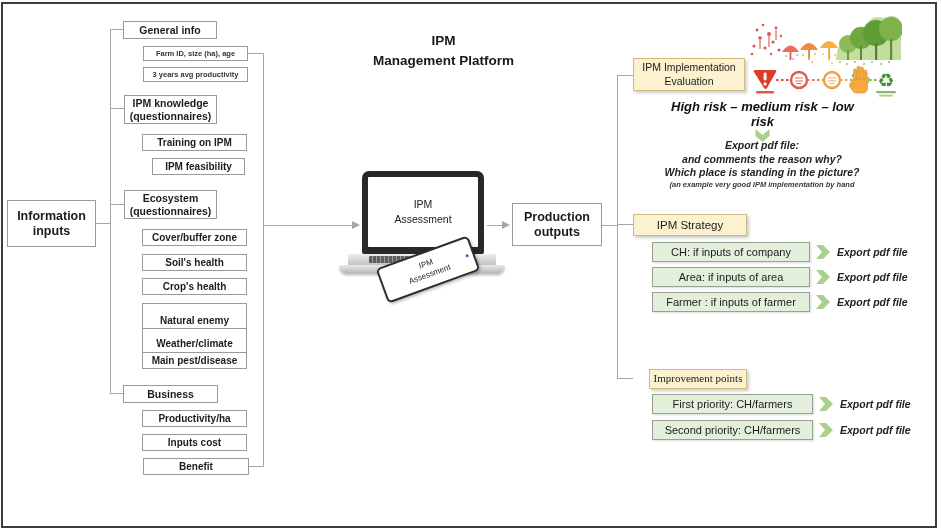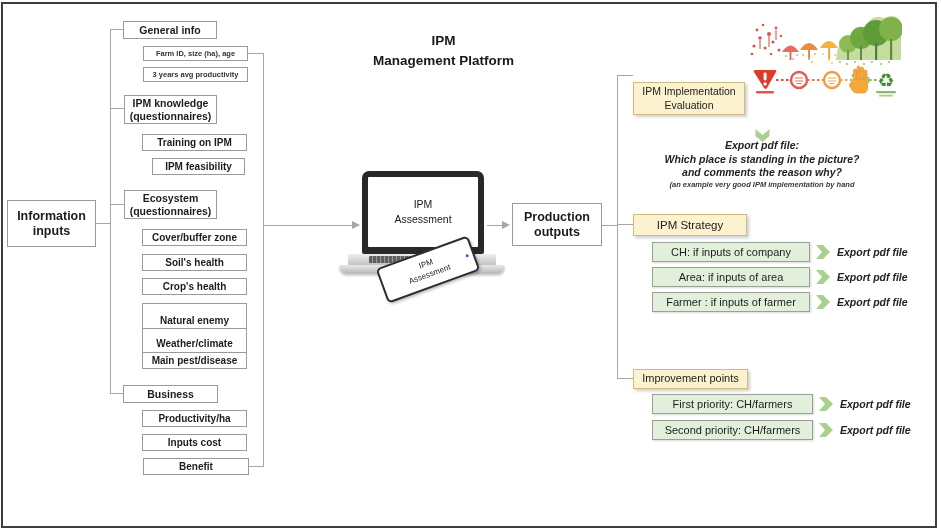--- a/index.html
+++ b/index.html
@@ -123,21 +123,21 @@
   <div class="arrowhead" style="left:502px;top:221px;"></div>
 
   <div class="box f125" style="left:512px;top:203px;width:90px;height:43px;">Production outputs</div>
 
   <div class="line" style="left:602px;top:225px;width:15px;height:1px;"></div>
   <div class="line" style="left:617px;top:75px;width:1px;height:304px;"></div>
   <div class="line" style="left:617px;top:75px;width:16px;height:1px;"></div>
   <div class="line" style="left:617px;top:224px;width:16px;height:1px;"></div>
   <div class="line" style="left:617px;top:378px;width:16px;height:1px;"></div>
 
-  <div class="cream f105" style="left:633px;top:58px;width:112px;height:33px;margin-top:24px;">IPM Implementation Evaluation</div>
+  <div class="cream f105" style="left:633px;top:58px;width:112px;height:33px;">IPM Implementation Evaluation</div>
 
   <svg class="abs" style="left:748px;top:12px;" width="154" height="88" viewBox="0 0 154 88">
     <g fill="#E0524A">
       <circle cx="6" cy="34" r="1.6"></circle>
         <circle cx="12" cy="26" r="1.8"></circle>
         <circle cx="9" cy="18" r="1.4"></circle>
       <circle cx="17" cy="36" r="1.5"></circle>
         <circle cx="21" cy="22" r="2"></circle>
         <circle cx="25" cy="30" r="1.6"></circle>
       <circle cx="15" cy="13" r="1.3"></circle>
@@ -222,29 +222,30 @@
         <path d="M104.5 70 q-3.5 0.5 -3 4 l2.5 4"></path>
       </g>
     </g>
     <g>
       <text x="138" y="75" font-size="19" text-anchor="middle" fill="#3F8F2F" font-family="DejaVu Sans">♻</text>
       <rect x="128" y="79" width="20" height="2.2" rx="1" fill="#6FA83F" opacity="0.8"></rect>
       <rect x="131" y="82.8" width="14" height="1.8" rx="0.9" fill="#6FA83F" opacity="0.6"></rect>
     </g>
   </svg>
 
+  <div class="risktext">High risk – medium risk – low risk</div>
 
   <svg class="abs" style="left:755px;top:129px;" width="15" height="13" viewBox="0 0 14 13">
     <polygon points="0,0 7,6 14,0 14,7 7,13 0,7" fill="#A9D18E"></polygon>
   </svg>
 
   <div class="notes">
     <div class="big">Export pdf file:</div>
+    <div class="big">and comments the reason why?</div>
     <div class="big">Which place is standing in the picture?</div>
-    <div class="big">and comments the reason why?</div>
     <div class="small">(an example very good IPM implementation by hand</div>
   </div>
 
   <div class="cream" style="left:633px;top:214px;width:114px;height:22px;font-size:11.5px;">IPM Strategy</div>
 
   <div class="greenrow" style="left:652px;top:242px;width:158px;height:20px;">CH: if inputs of company</div>
   <div class="export" style="left:816px;top:244px;">
     <svg width="14" height="14" viewBox="0 0 14 14">
       <polygon points="0,0 7,0 14,7 7,14 0,14 6,7" fill="#A9D18E"></polygon>
       </svg>
@@ -260,21 +261,21 @@
   </div>
 
   <div class="greenrow" style="left:652px;top:292px;width:158px;height:20px;">Farmer : if inputs of farmer</div>
   <div class="export" style="left:816px;top:294px;">
     <svg width="14" height="14" viewBox="0 0 14 14">
       <polygon points="0,0 7,0 14,7 7,14 0,14 6,7" fill="#A9D18E"></polygon>
       </svg>
     <span>Export pdf file</span>
   </div>
 
-  <div class="cream" style="left:633px;top:369px;width:115px;height:20px;font-size:11px;">Improvement points</div>
+  <div class="cream" style="left:649px;top:369px;width:98px;height:20px;font-size:11px;font-family:Liberation Serif, serif;">Improvement points</div>
 
   <div class="greenrow" style="left:652px;top:394px;width:161px;height:20px;">First priority: CH/farmers</div>
   <div class="export" style="left:819px;top:396px;">
     <svg width="14" height="14" viewBox="0 0 14 14">
       <polygon points="0,0 7,0 14,7 7,14 0,14 6,7" fill="#A9D18E"></polygon>
       </svg>
     <span>Export pdf file</span>
   </div>
 
   <div class="greenrow" style="left:652px;top:420px;width:161px;height:20px;">Second priority: CH/farmers</div>

